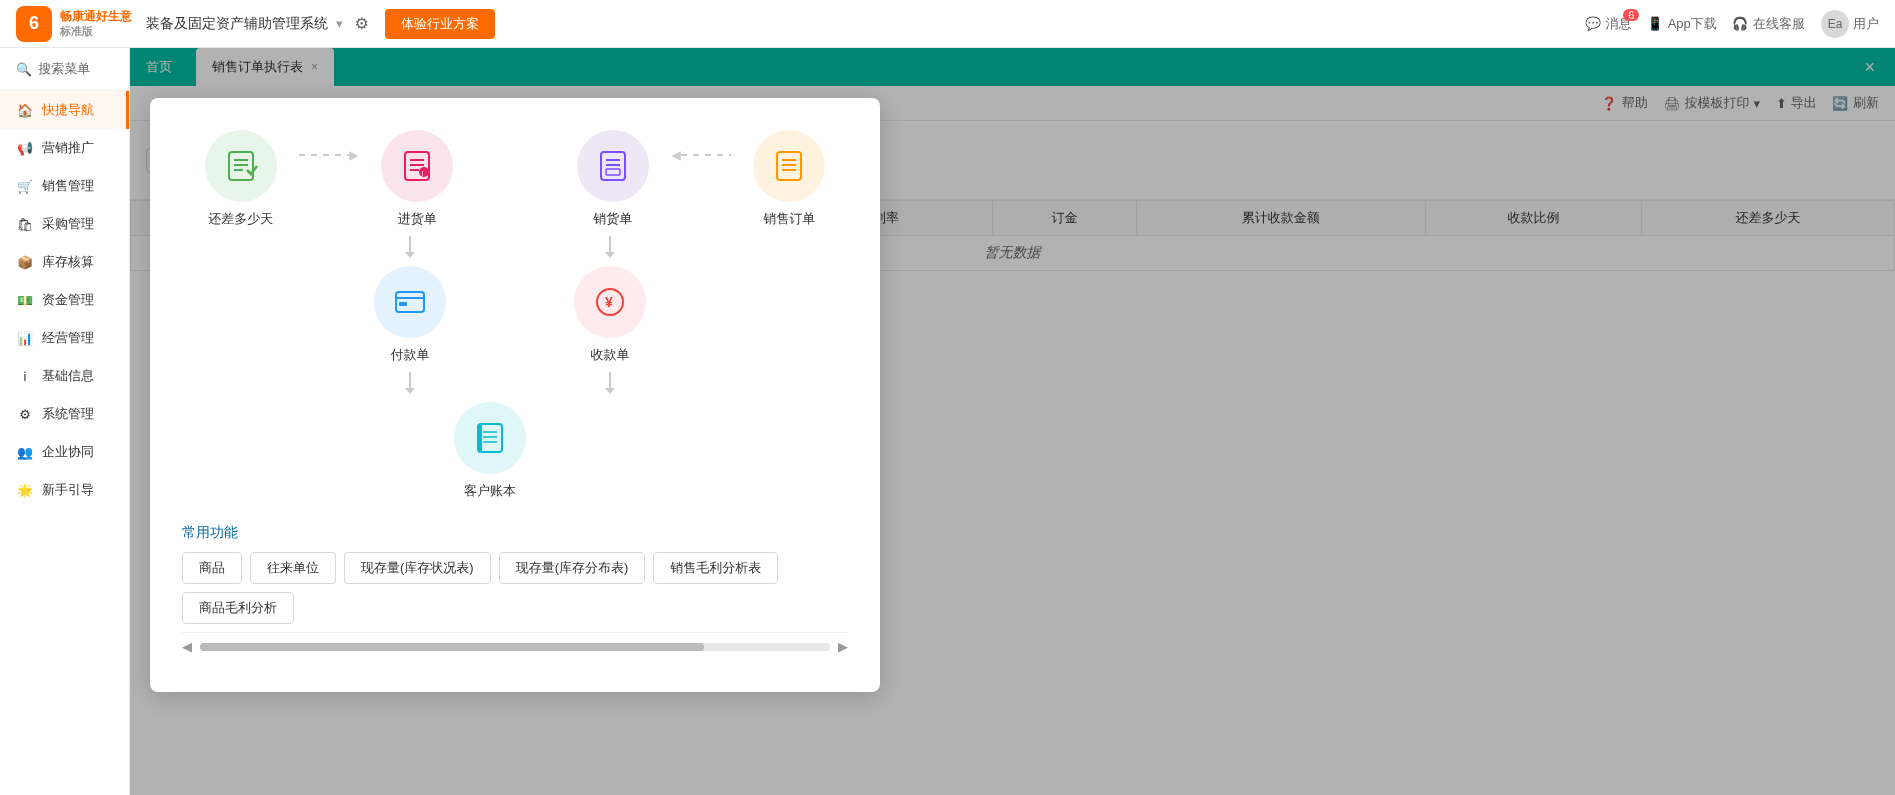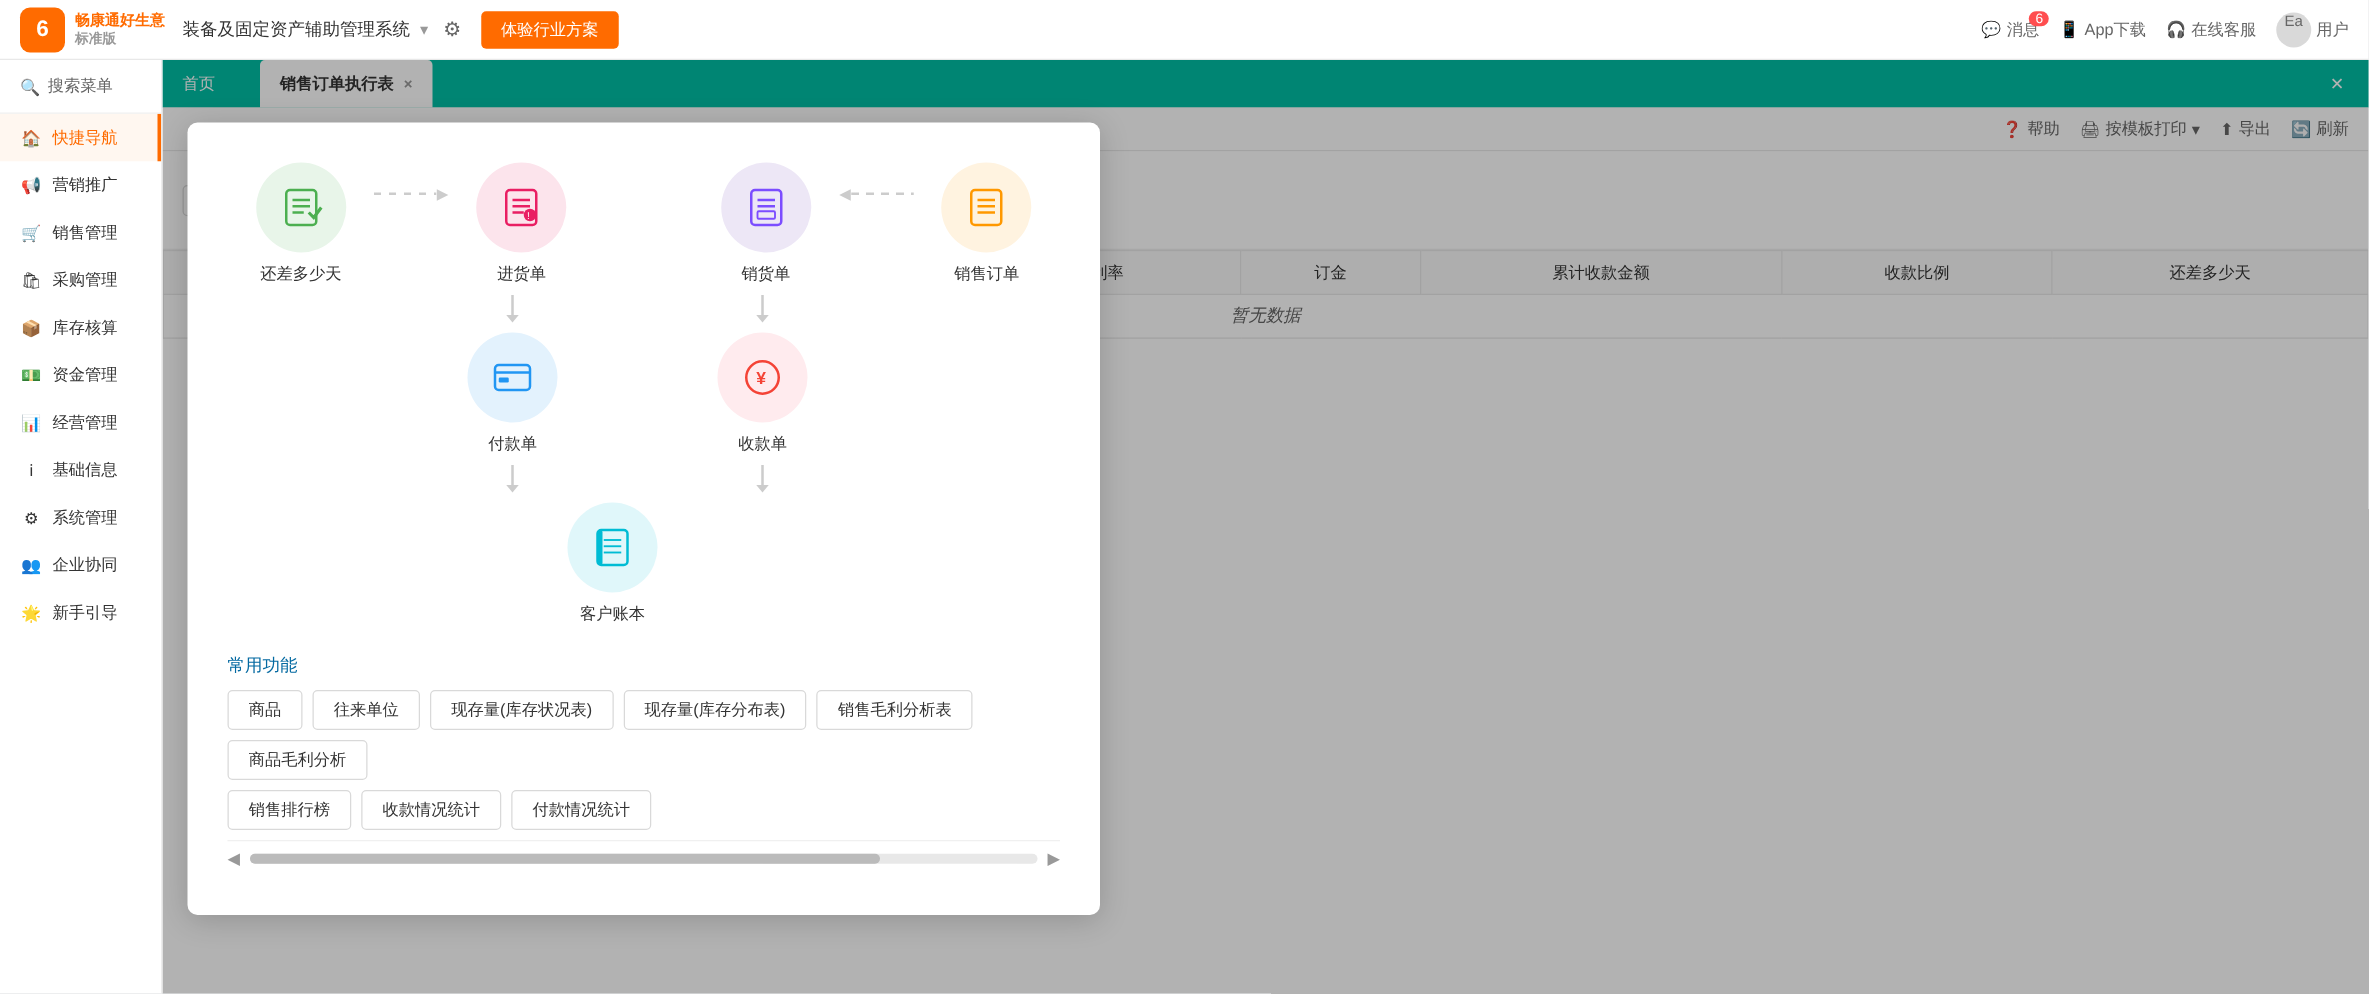--- a/index.html
+++ b/index.html
@@ -18,27 +18,27 @@
     .logo-text { font-size: 12px; color: #333; line-height: 1.3; }
     .logo-text span { display: block; color: #ff6b00; font-weight: bold; }
     .system-title { display: flex; align-items: center; gap: 8px; flex: 1; }
     .system-name { font-size: 14px; color: #333; font-weight: 500; }
     .system-arrow { color: #999; }
     .settings-icon { color: #666; font-size: 16px; cursor: pointer; margin-left: 4px; }
     .trial-btn { background: #ff6b00; color: #fff; border: none; border-radius: 4px; padding: 6px 16px; font-size: 13px; cursor: pointer; margin-left: 8px; }
     .top-right { margin-left: auto; display: flex; align-items: center; gap: 16px; }
     .top-right-item { display: flex; align-items: center; gap: 4px; color: #666; font-size: 13px; cursor: pointer; position: relative; }
     .badge { background: #ff4d4f; color: #fff; border-radius: 10px; padding: 0 5px; font-size: 11px; position: absolute; top: -6px; right: -8px; min-width: 16px; text-align: center; }
-    .user-avatar { width: 28px; height: 28px; border-radius: 50%; background: #d9d9d9; display: flex; align-items: flex-start; justify-content: center; font-size: 12px; color: #666; }
+    .user-avatar { width: 28px; height: 28px; border-radius: 50%; background: #d9d9d9; display: flex; align-items: center; justify-content: center; font-size: 12px; color: #666; }
 
     
     .tab-bar { height: 38px; background: #00bfa5; display: flex; align-items: center; padding: 0 0 0 0; flex-shrink: 0; }
     .tab-item { height: 38px; display: flex; align-items: center; padding: 0 16px; font-size: 13px; cursor: pointer; position: relative; }
     .tab-item.home { color: #fff; background: transparent; }
-    .tab-item.active { background: #fff; color: #333; border-radius: 4px 4px 0 0; margin-left: 20px; font-weight: bold; }
+    .tab-item.active { background: #fff; color: #333; border-radius: 4px 4px 0 0; margin-left: 8px; }
     .tab-close { margin-left: 8px; color: #999; font-size: 12px; cursor: pointer; }
     .tab-bar-right { margin-left: auto; display: flex; align-items: center; padding-right: 16px; }
     .close-btn { color: #fff; font-size: 18px; cursor: pointer; padding: 0 4px; }
 
     
     .sidebar-search { padding: 8px; border-bottom: 1px solid #f0f0f0; }
     .sidebar-search-btn { display: flex; align-items: center; gap: 6px; color: #666; font-size: 13px; cursor: pointer; padding: 4px 8px; }
     .sidebar-nav { flex: 1; overflow-y: auto; }
     .sidebar-item { display: flex; align-items: center; gap: 8px; padding: 10px 16px; cursor: pointer; color: #333; font-size: 13px; }
     .sidebar-item.active { background: #fff7f0; color: #ff6b00; border-right: 3px solid #ff6b00; }
@@ -431,25 +431,20 @@
           <div class="common-functions">
             <div class="common-title">常用功能</div>
             <div class="func-btns">
               <button class="func-btn">商品</button>
               <button class="func-btn">往来单位</button>
               <button class="func-btn">现存量(库存状况表)</button>
               <button class="func-btn">现存量(库存分布表)</button>
               <button class="func-btn">销售毛利分析表</button>
               <button class="func-btn">商品毛利分析</button>
             </div>
-            <div class="func-btns" style="margin-top:8px;">
-              <button class="func-btn">销售排行榜</button>
-              <button class="func-btn">收款情况统计</button>
-              <button class="func-btn">付款情况统计</button>
-            </div>
           </div>
 
           <div class="scroll-hint">
             <span class="scroll-arrow">◀</span>
             <div class="scroll-bar-area">
               <div class="scroll-bar-thumb"></div>
             </div>
             <span class="scroll-arrow">▶</span>
           </div>
         </div>

